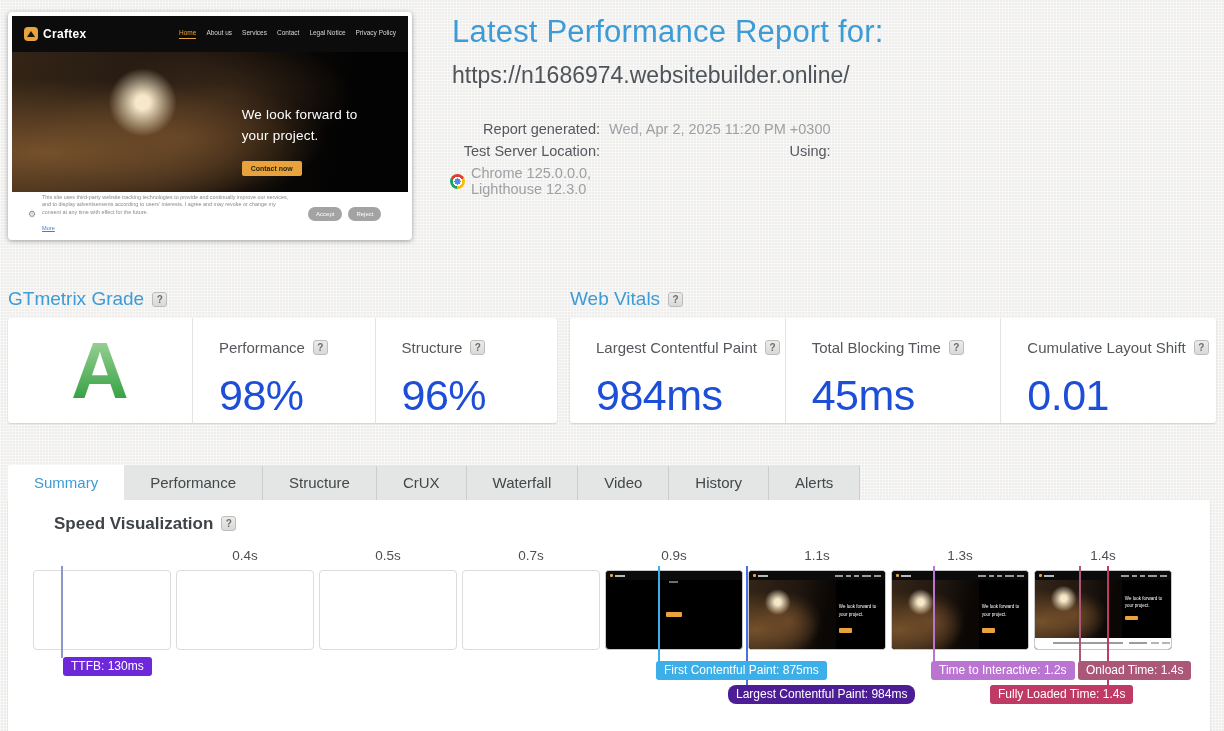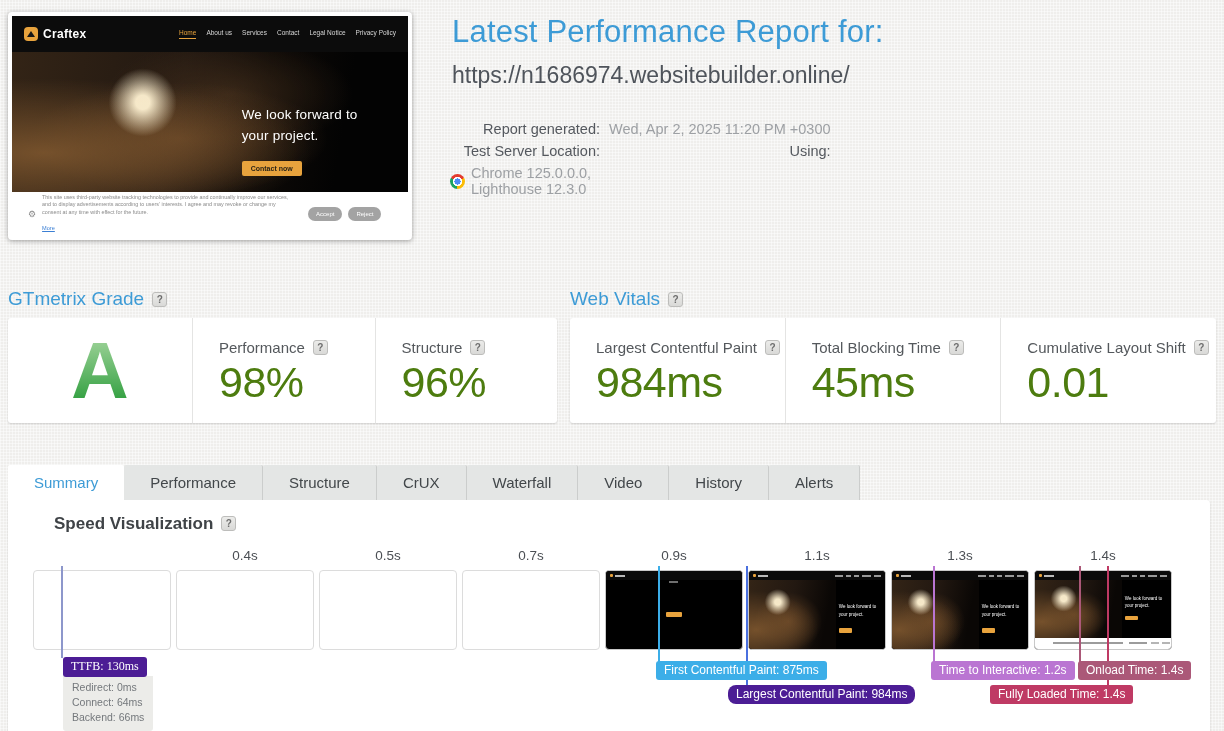--- a/index.html
+++ b/index.html
@@ -89,21 +89,21 @@
   .vitals-panel { left:570px; top:318px; width:646px; height:105px; }
   .cell { flex:1 1 0; padding:21px 0 0 26px; border-left:1px solid #e4e4e3; }
   .cell:first-child { border-left:none; }
   .grade-cell { flex:0 0 184px; display:flex; align-items:center; justify-content:center; padding:0; }
   .grade-letter {
     font-size:80px; font-weight:bold; line-height:1;
     background:linear-gradient(180deg,#a9d8a2 0%,#2f9e3e 90%);
     -webkit-background-clip:text; background-clip:text; color:transparent;
   }
   .metric-label { font-size:15px; color:#54585c; }
-  .metric-value { font-size:43px; color:#4d7c0f; margin-top:2px; letter-spacing:-.5px; }
+  .metric-value { font-size:43px; color:#1d4ed8; margin-top:15px; letter-spacing:-.5px; }
 
   
   .tabbar { left:8px; top:465px; display:flex; height:35px; z-index:3; }
   .tab {
     background:#e4e6e5; color:#42474a; font-size:15px; line-height:35px;
     padding:0 26px; border-right:1px solid #cbcdcc; border-radius:2px 2px 0 0;
     cursor:pointer; white-space:nowrap;
   }
   .tab.active { background:#fff; color:#3d9bd6; border-right:none; height:36px; }
 
@@ -352,24 +352,19 @@
     </div>
   </div>
 
   <div class="marker-line" style="left:53px;   height:92px;  background:#8d97cb;"></div>
   <div class="marker-line" style="left:650px;  height:96px;  background:#3caee8;"></div>
   <div class="marker-line" style="left:738px;  height:120px; background:#4a70df;"></div>
   <div class="marker-line" style="left:925px;  height:96px;  background:#ba75d2;"></div>
   <div class="marker-line" style="left:1071px; height:96px;  background:#ab5878;"></div>
   <div class="marker-line" style="left:1099px; height:120px; background:#bf3a64;"></div>
 
-  <div class="badge" style="left:55px; top:157px; background:#4c1d95;font-family:Liberation Serif, serif;">TTFB: 130ms</div>
-  <div class="ttfb-details">
-    <div>Redirect: 0ms</div>
-    <div>Connect: 64ms</div>
-    <div>Backend: 66ms</div>
-  </div>
+  <div class="badge" style="left:55px; top:157px; background:#6d28d9;">TTFB: 130ms</div>
   <div class="badge" style="left:648px; top:161px; background:#3caee8;">First Contentful Paint: 875ms</div>
   <div class="badge" style="left:720px; top:185px; background:#4c1d95;border-radius:8px;">Largest Contentful Paint: 984ms</div>
   <div class="badge" style="left:923px; top:161px; background:#ba75d2;">Time to Interactive: 1.2s</div>
   <div class="badge" style="left:1070px; top:161px; background:#ab5878;">Onload Time: 1.4s</div>
   <div class="badge" style="left:982px; top:185px; background:#bf3a64;">Fully Loaded Time: 1.4s</div>
 </div>
 
 </body></html>

